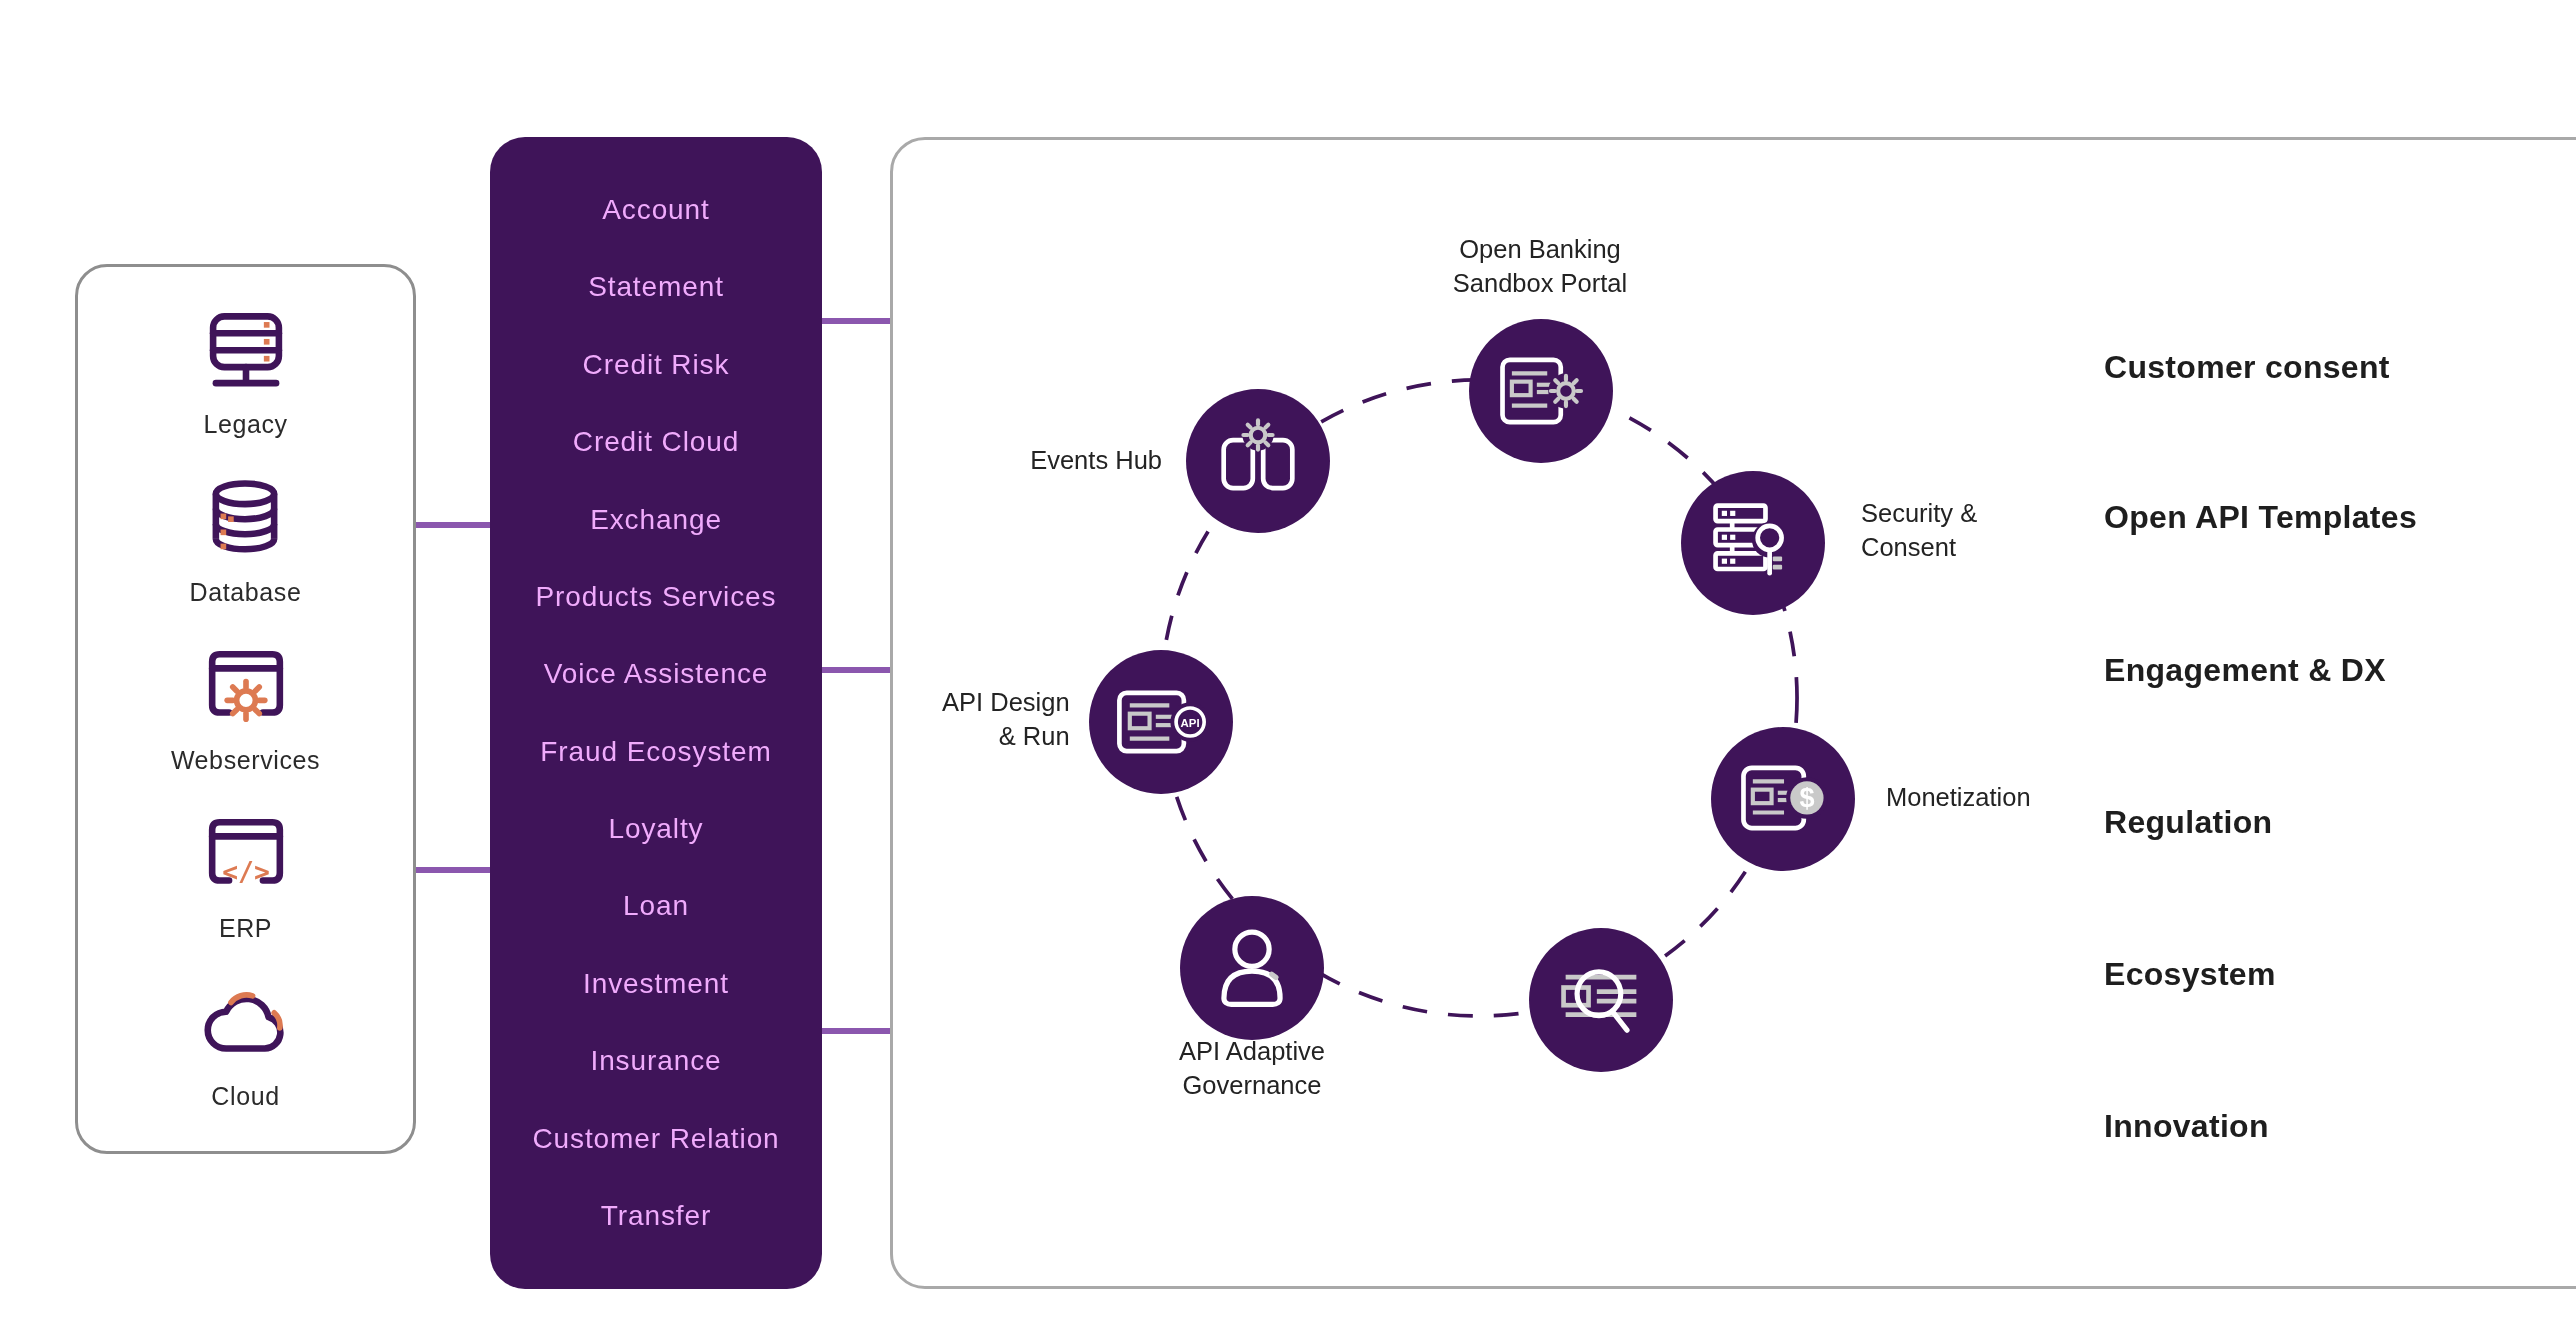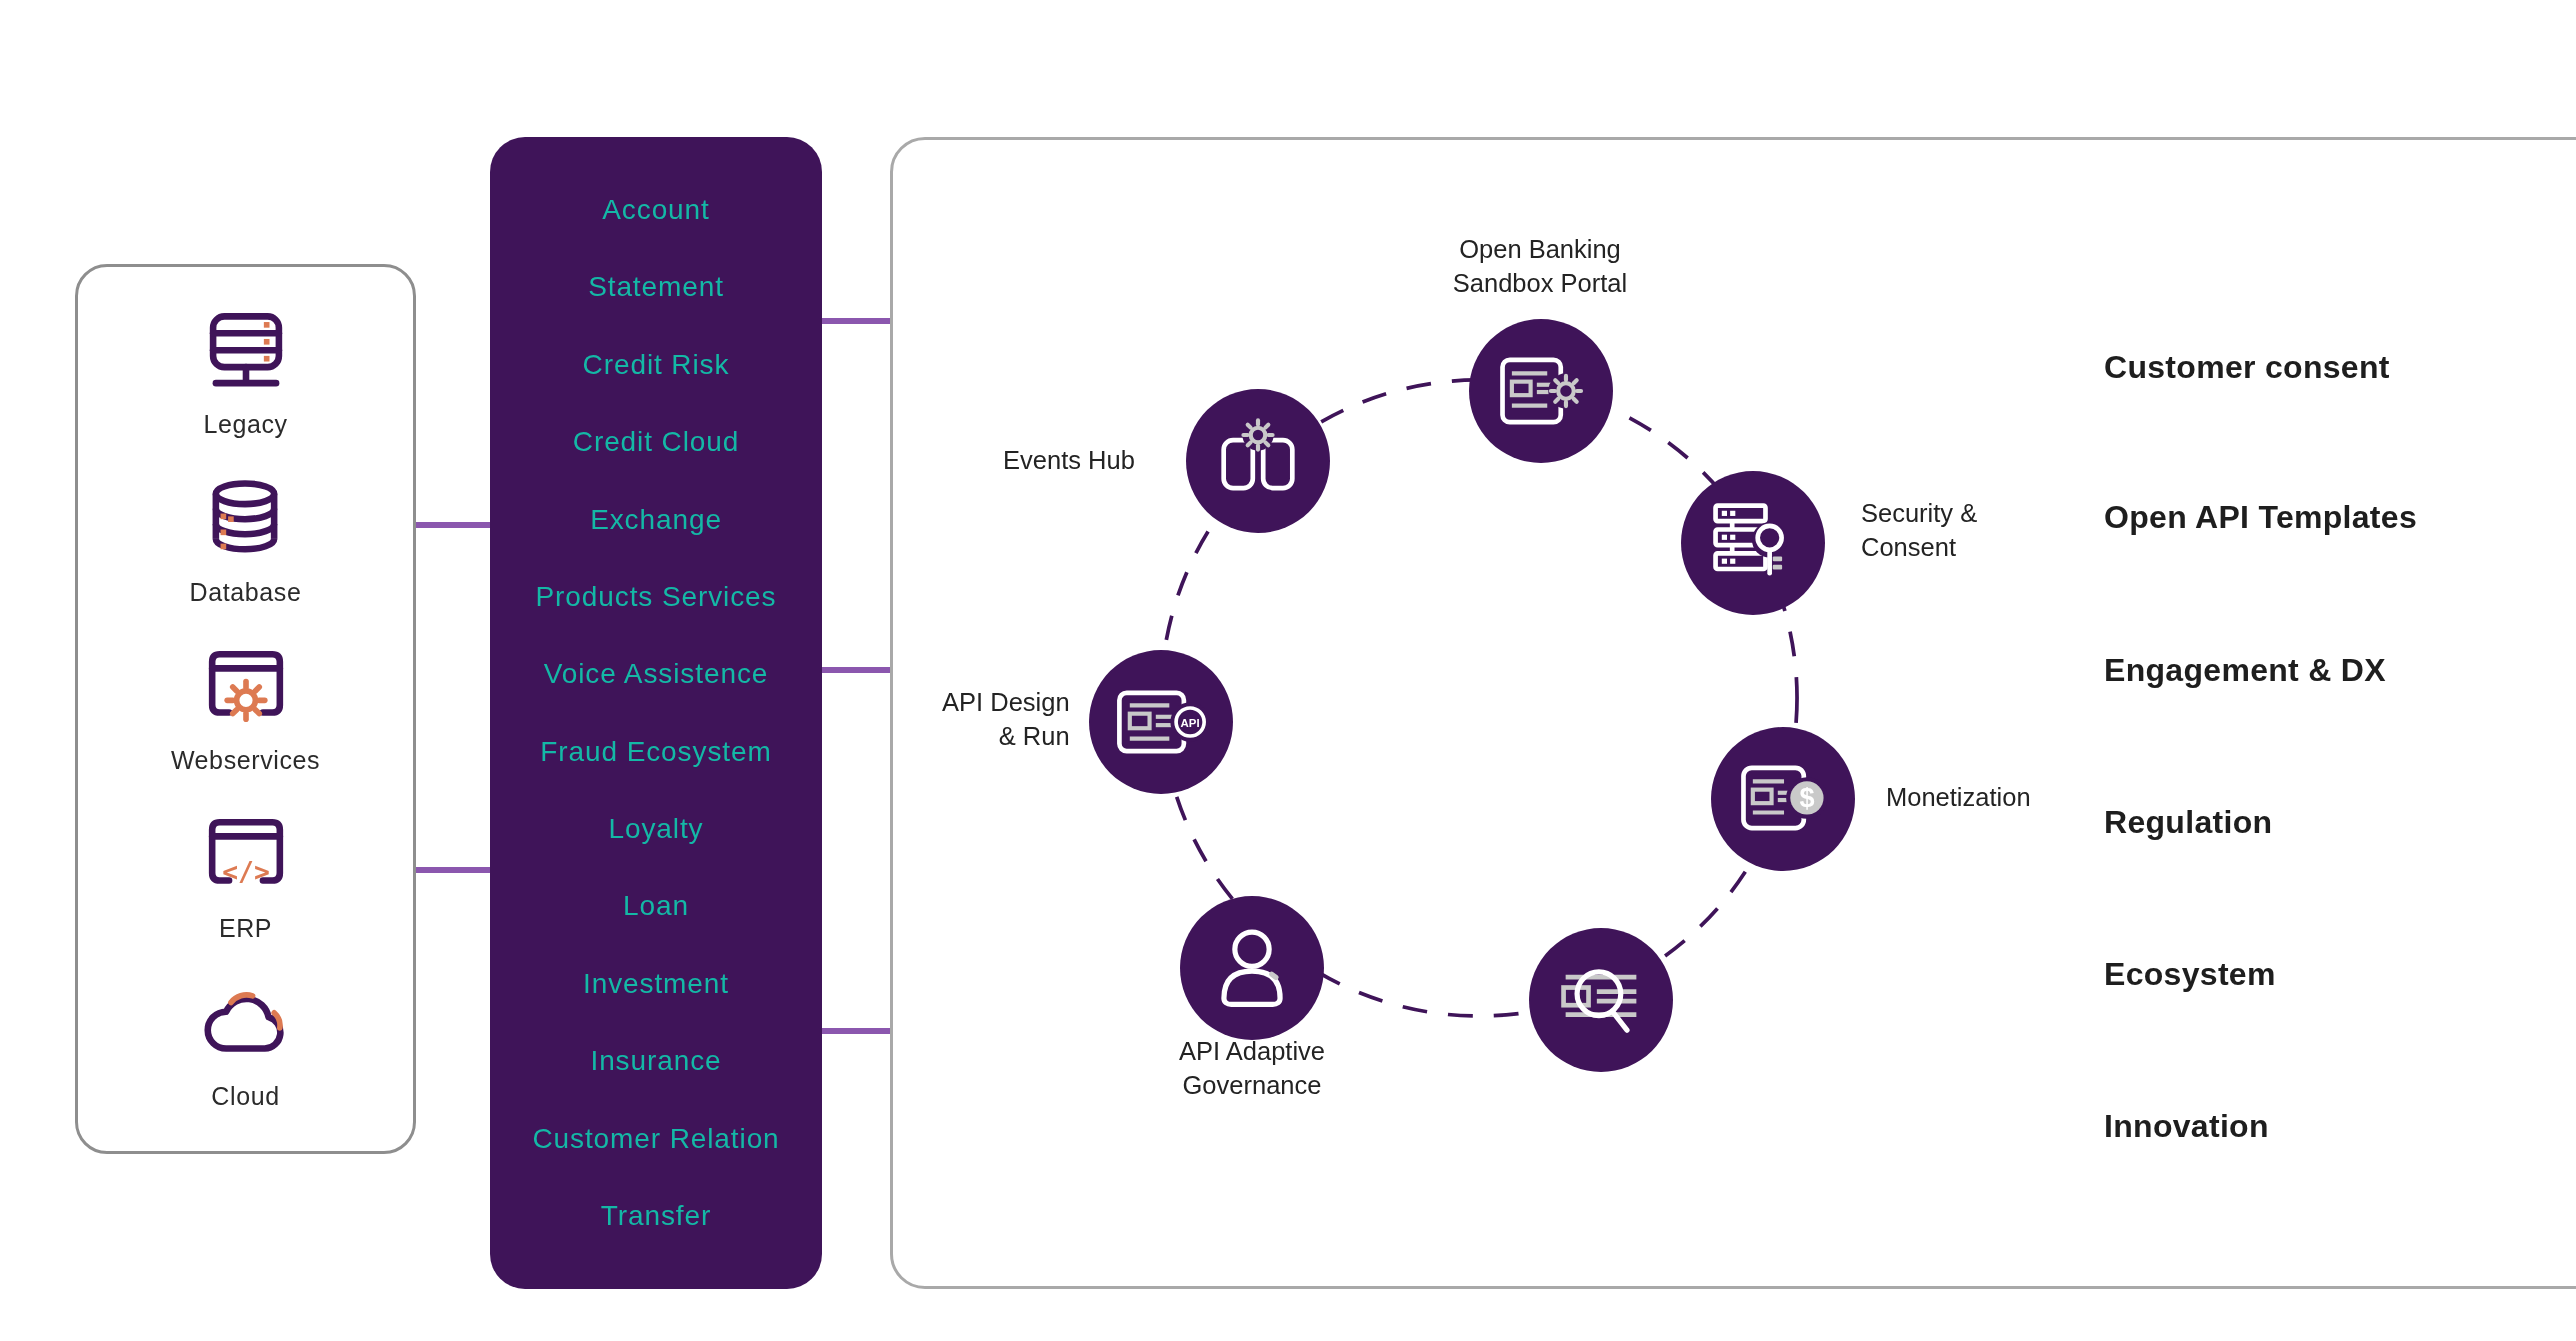--- a/index.html
+++ b/index.html
@@ -14,21 +14,21 @@
   .source-item svg{width:94px;height:94px;display:block;}
   .source-label{font-size:25px;font-weight:500;color:#2B2B2B;letter-spacing:0.6px;}
 
   
   .connector{position:absolute;height:5.6px;background:#8B57AE;}
 
   
   .services-panel{position:absolute;left:490px;top:137px;width:332px;height:1152px;
     background:#3F1459;border-radius:35px;box-sizing:border-box;
     display:flex;flex-direction:column;justify-content:space-between;align-items:center;padding:57px 0;}
-  .service-item{font-size:28px;font-weight:500;color:#14b8a6;letter-spacing:0.9px;white-space:nowrap;}
+  .service-item{font-size:28px;font-weight:500;color:#f0abfc;letter-spacing:0.9px;white-space:nowrap;}
 
   
   .platform-box{position:absolute;left:890px;top:137px;width:1836px;height:1152px;
     border:3.7px solid #A9A9A9;border-radius:35px;box-sizing:border-box;background:#fff;}
   .dashed-ring{position:absolute;left:263px;top:235px;width:646px;height:646px;}
 
   .node{position:absolute;width:144px;height:144px;border-radius:50%;background:#3F1459;
     display:flex;align-items:center;justify-content:center;}
   .node svg{width:104px;height:104px;display:block;}
 
@@ -199,21 +199,21 @@
             <line x1="40" y1="25" x2="36" y2="25"></line>
           <line x1="50" y1="35" x2="50" y2="39"></line>
             <line x1="50" y1="15" x2="50" y2="11"></line>
           <line x1="57.1" y1="32.1" x2="59.9" y2="34.9"></line>
             <line x1="42.9" y1="32.1" x2="40.1" y2="34.9"></line>
           <line x1="57.1" y1="17.9" x2="59.9" y2="15.1"></line>
             <line x1="42.9" y1="17.9" x2="40.1" y2="15.1"></line>
         </g>
       </svg>
     </div>
-    <div class="node-label ta-r" style="left:83px;top:304px;width:186px;text-align:center;">Events Hub</div>
+    <div class="node-label ta-r" style="left:83px;top:304px;width:186px;">Events Hub</div>
 
     <div class="node" style="left:788px;top:331px;">
       <svg viewBox="0 0 100 100">
         <g fill="none" stroke="#fff" stroke-width="4.5" stroke-linejoin="round">
           <rect x="14" y="14" width="48" height="15" rx="2"></rect>
           <rect x="14" y="37" width="48" height="15" rx="2"></rect>
           <rect x="14" y="60" width="48" height="15" rx="2"></rect>
           <line x1="30" y1="29" x2="30" y2="37"></line>
           <line x1="30" y1="52" x2="30" y2="60"></line>
         </g>

